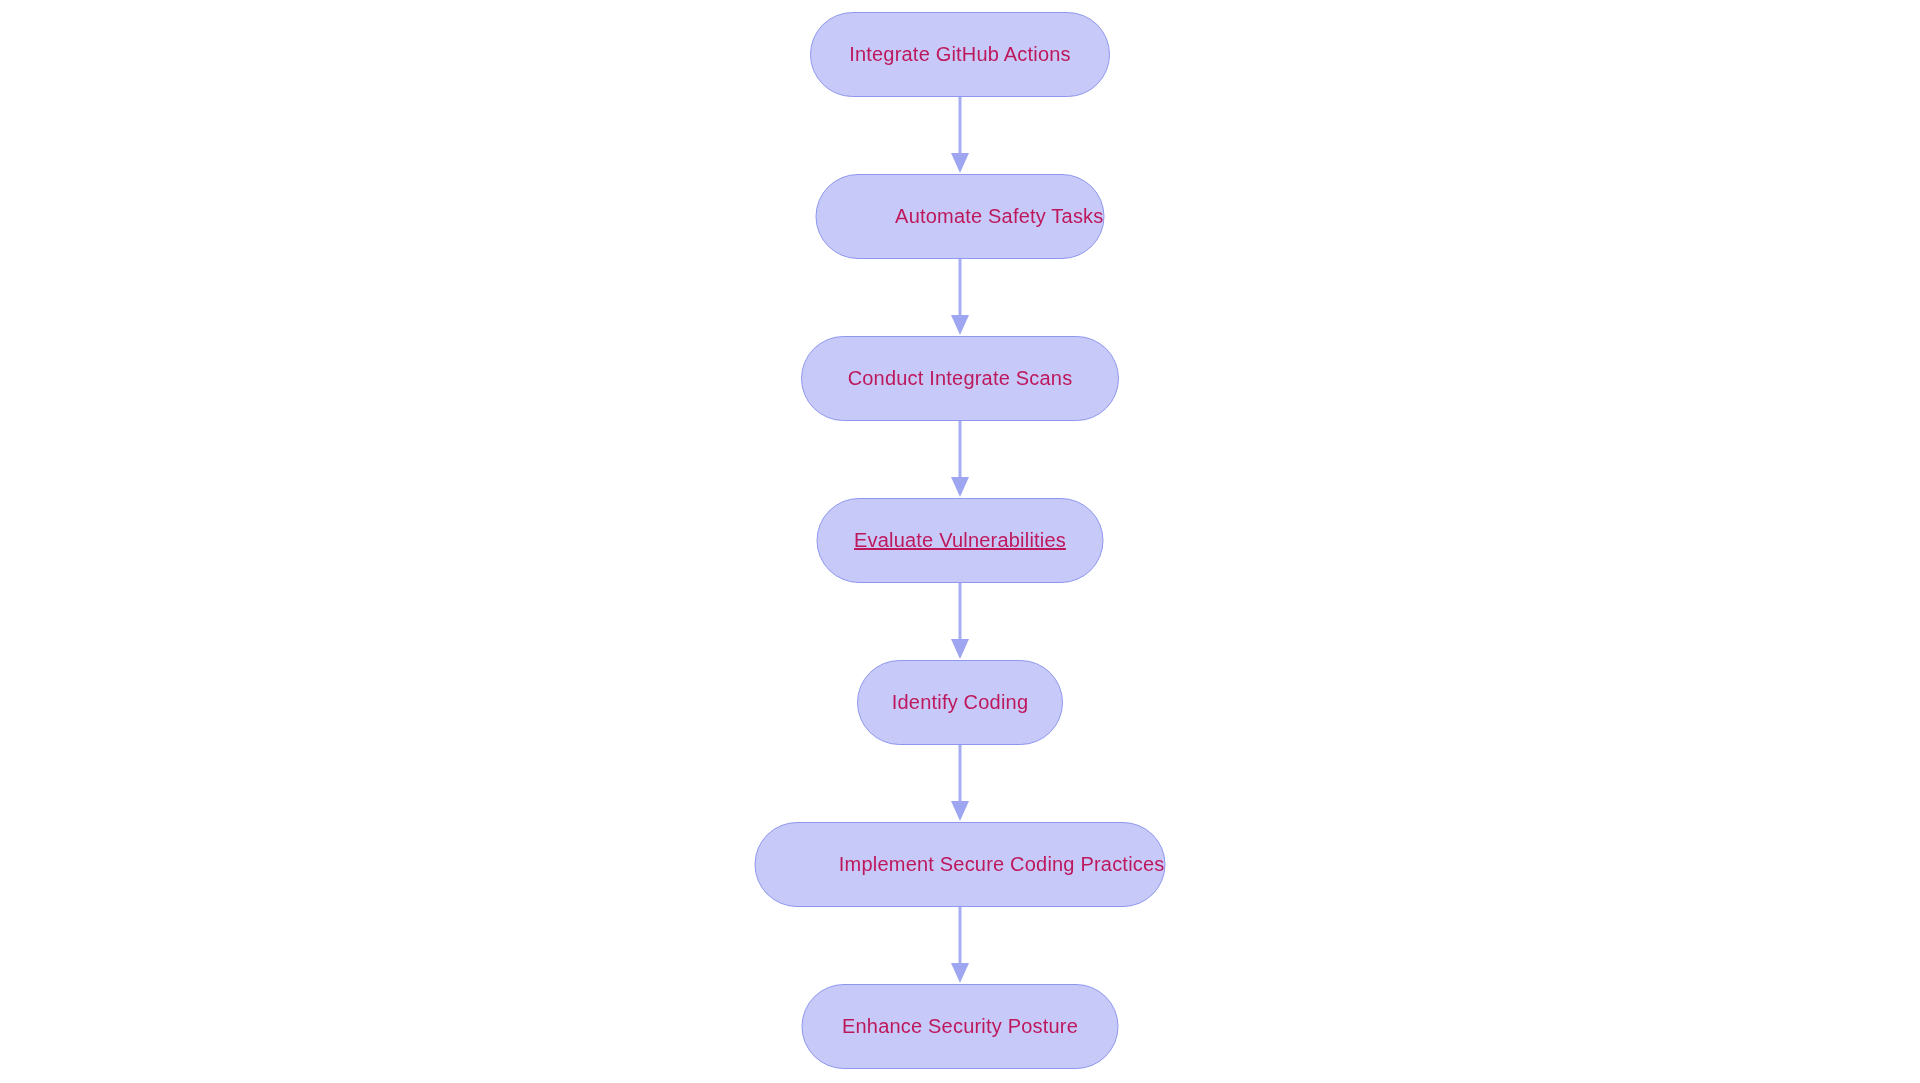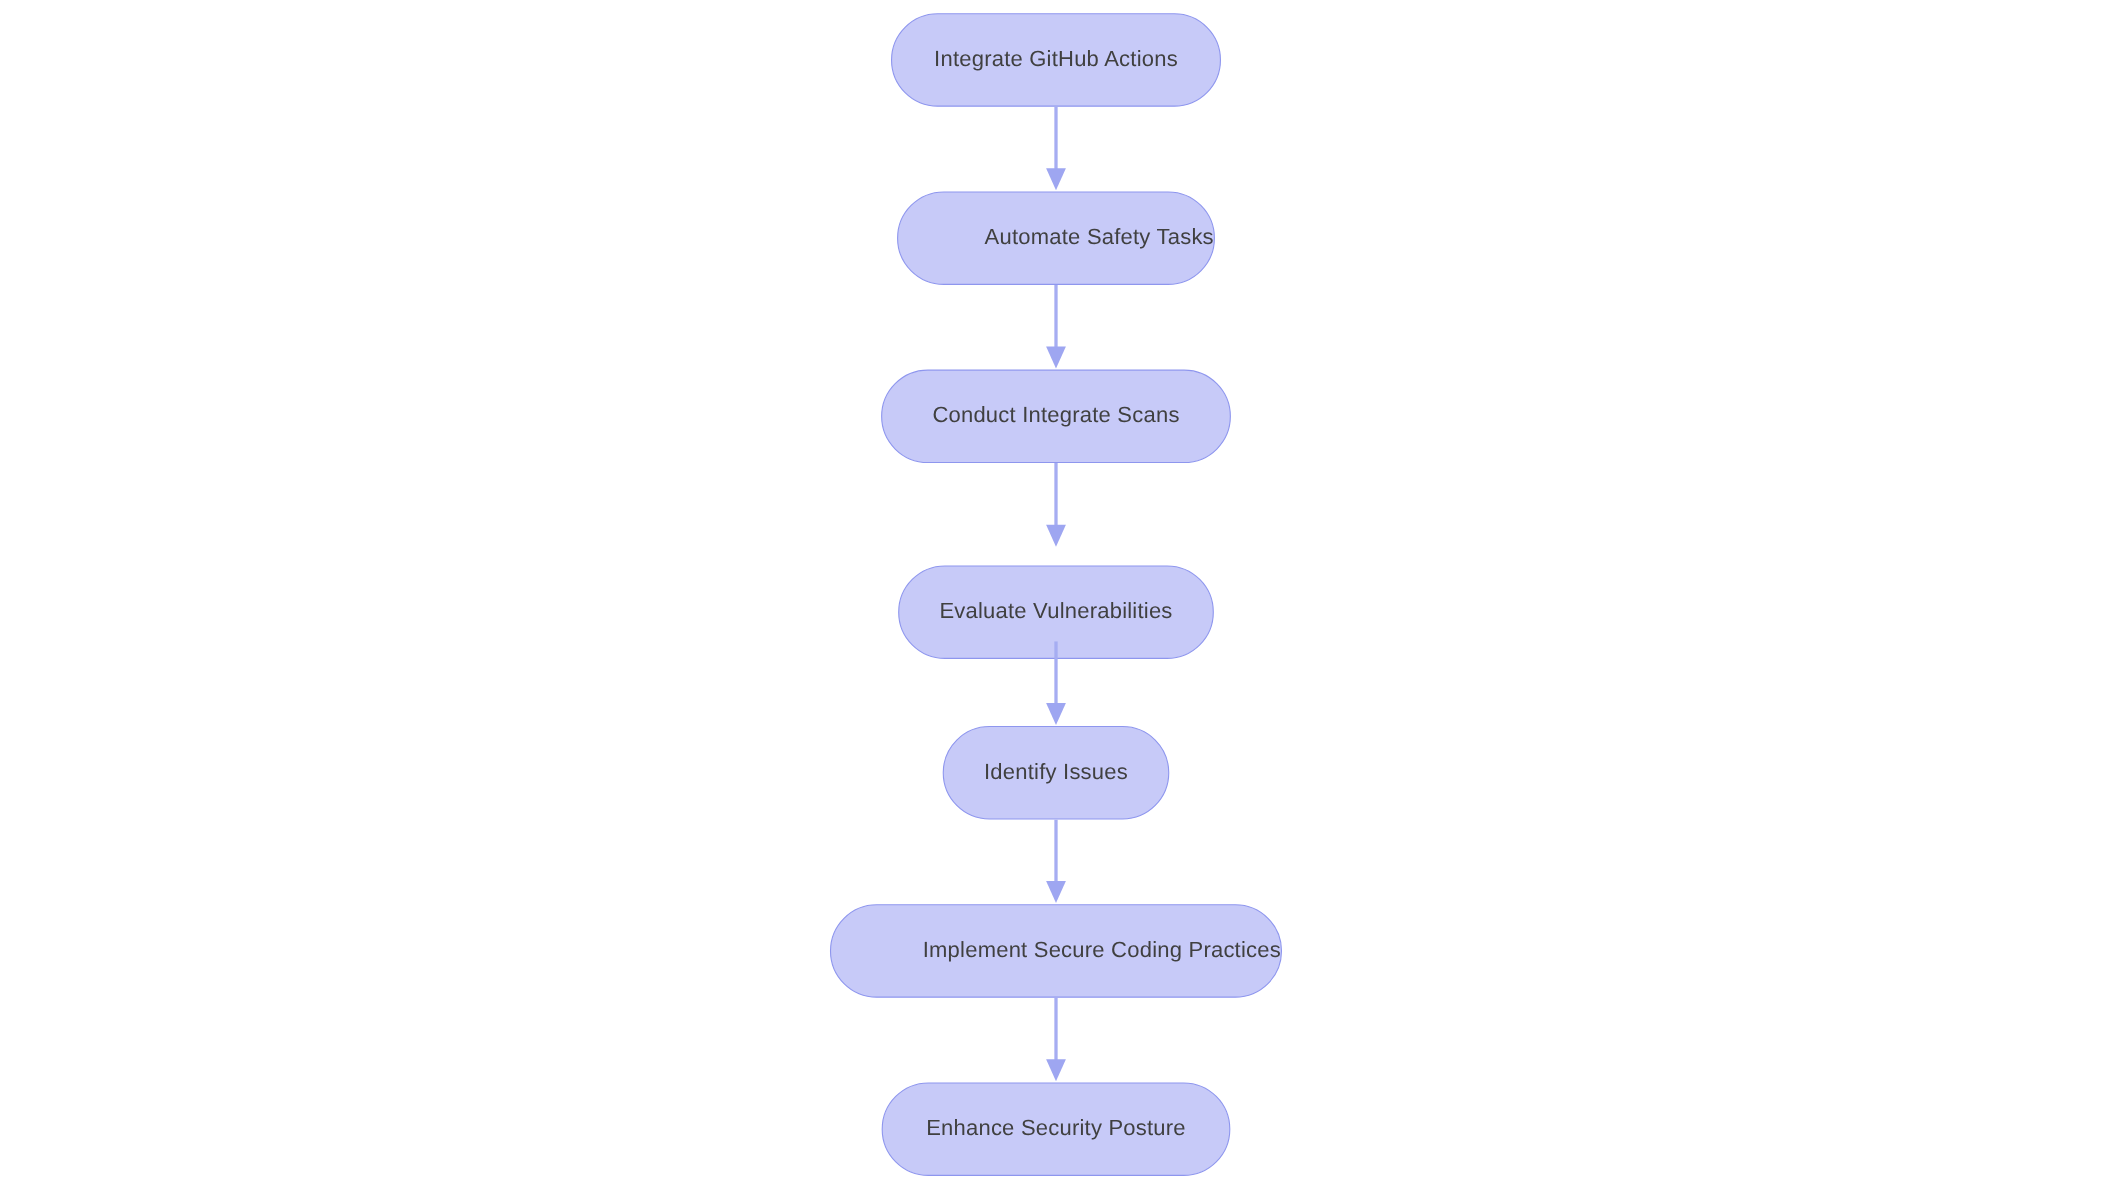--- a/index.html
+++ b/index.html
@@ -20,31 +20,31 @@
     left: 50%;
     transform: translateX(-50%);
     height: 85px;
     border-radius: 42.5px;
     background: #c7caf8;
     border: 1.6px solid #8e96ee;
     box-sizing: border-box;
     display: flex;
     align-items: center;
     justify-content: center;
-    color: #404040;
+    color: #be185d;
     font-size: 20px;
     font-weight: 500;
     letter-spacing: 0.2px;
     white-space: nowrap;
     text-align: center;
   }
   .n1 { top: 12px;  width: 300px; }
   .n2 { top: 174px; width: 289px; justify-content: flex-end; }
   .n3 { top: 336px; width: 318px; }
-  .n4 { top: 514px; width: 287px; }
+  .n4 { top: 498px; width: 287px; text-decoration: underline; }
   .n5 { top: 660px; width: 206px; }
   .n6 { top: 822px; width: 411px; justify-content: flex-end; }
   .n7 { top: 984px; width: 317px; }
 
   .flow-connector {
     position: absolute;
     left: 50%;
     transform: translateX(-50%);
     width: 26px;
     height: 77px;
@@ -91,21 +91,21 @@
   <div class="flow-node n4">
     <span>Evaluate Vulnerabilities</span>
   </div>
 
   <svg class="flow-connector c4" viewBox="0 0 26 77">
     <line x1="13" y1="0" x2="13" y2="58" stroke="#a6adf2" stroke-width="3"></line>
     <polygon points="4,56 22,56 13,76" fill="#9ea6f1"></polygon>
   </svg>
 
   <div class="flow-node n5">
-    <span>Identify Issues</span>
+    <span>Identify Coding</span>
   </div>
 
   <svg class="flow-connector c5" viewBox="0 0 26 77">
     <line x1="13" y1="0" x2="13" y2="58" stroke="#a6adf2" stroke-width="3"></line>
     <polygon points="4,56 22,56 13,76" fill="#9ea6f1"></polygon>
   </svg>
 
   <div class="flow-node n6">
     <span>Implement Secure Coding Practices</span>
   </div>

